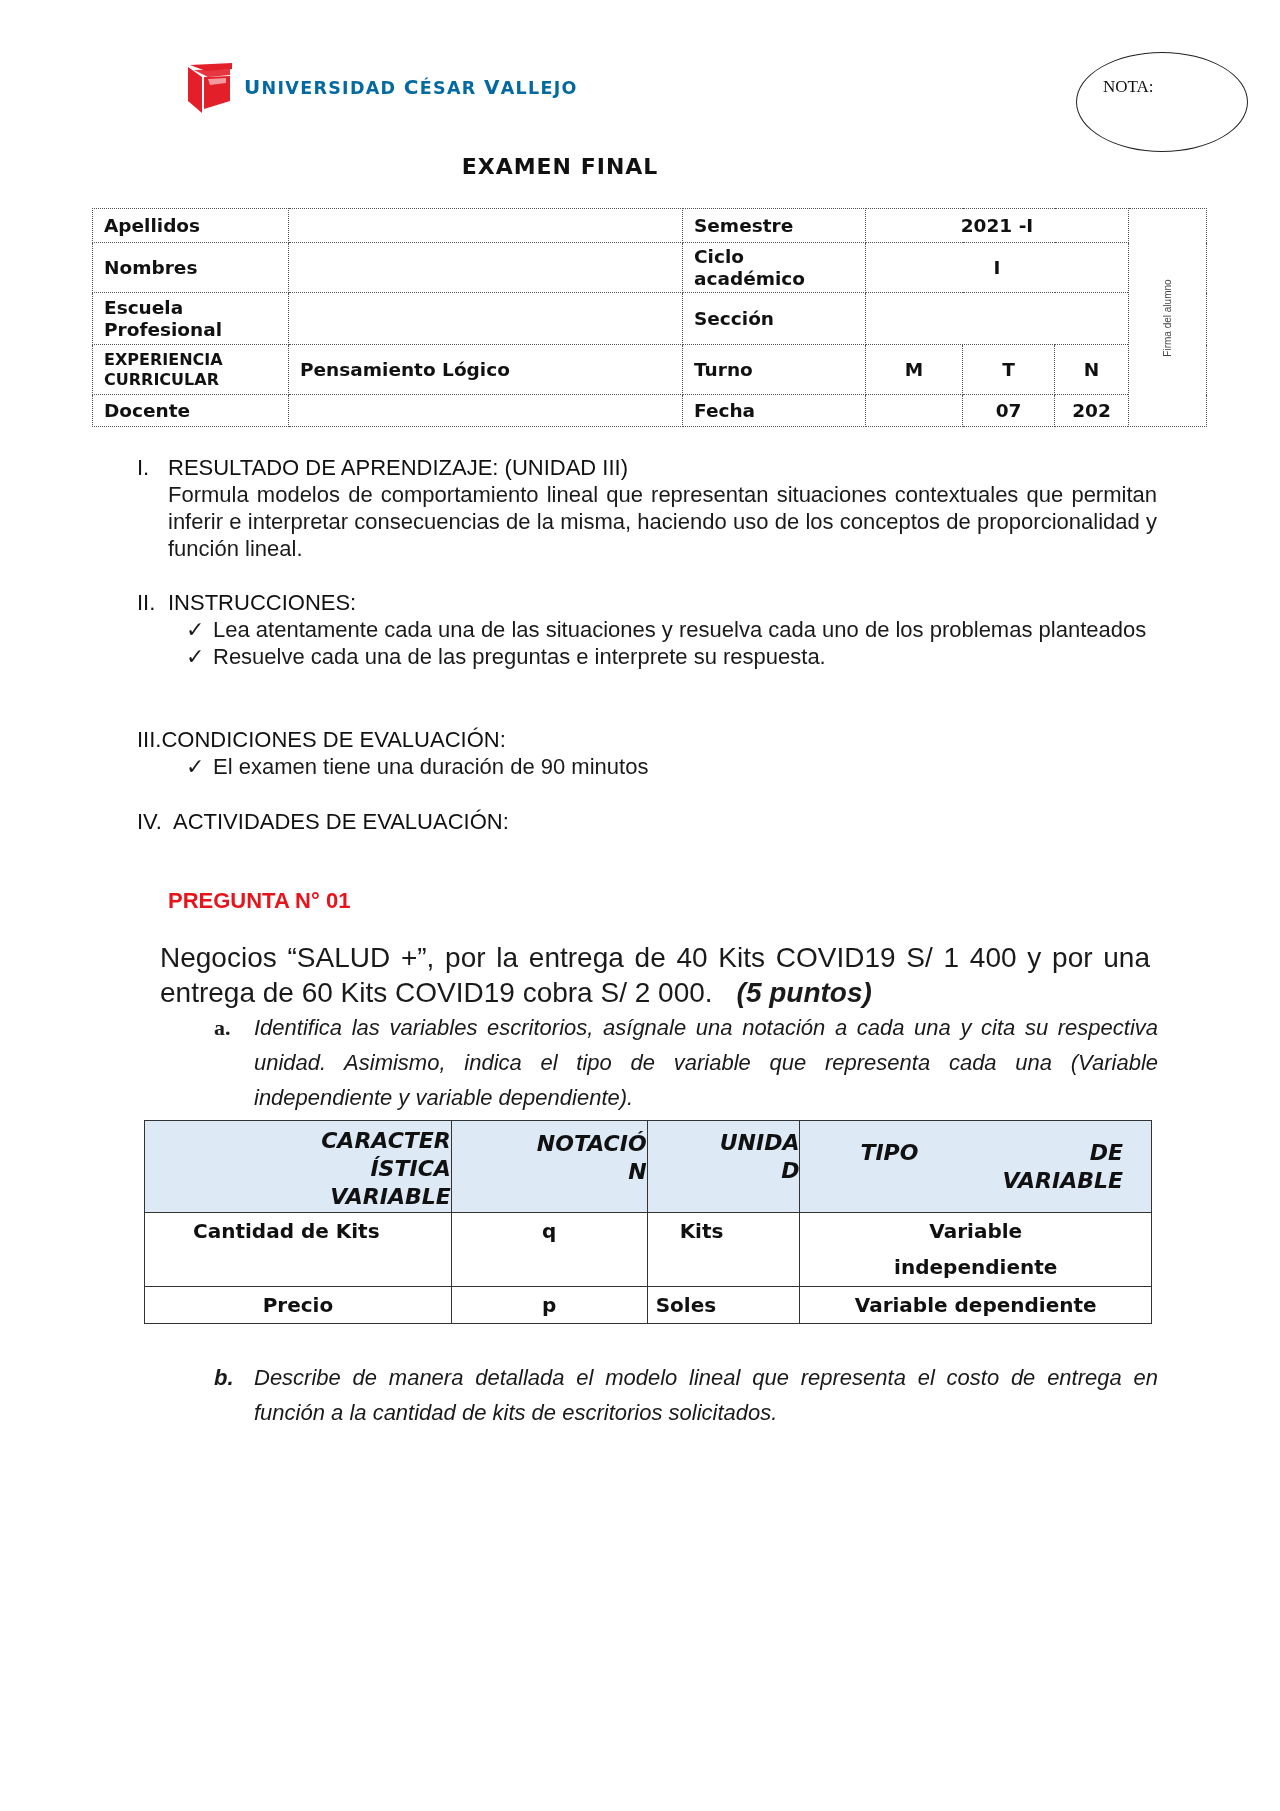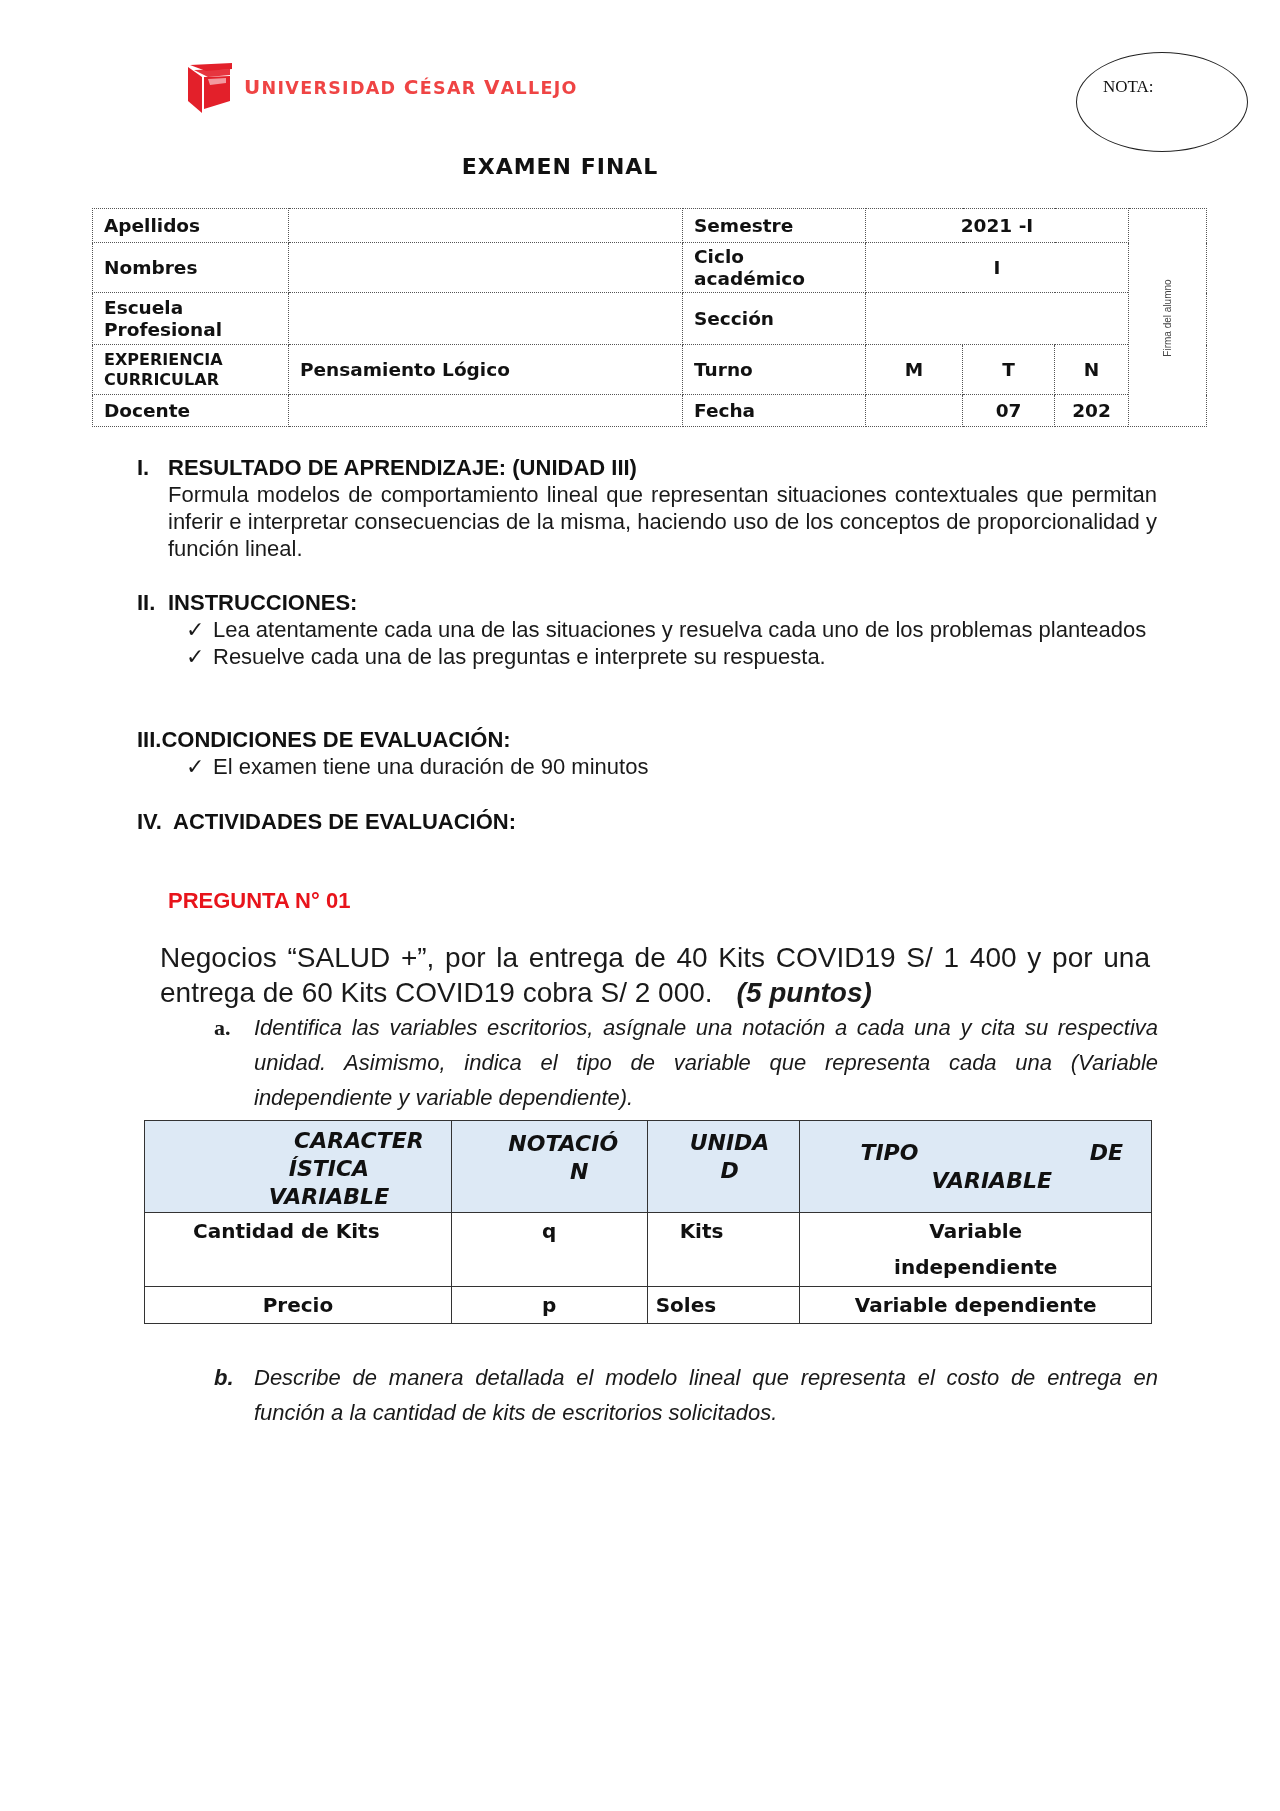--- a/index.html
+++ b/index.html
@@ -2,60 +2,60 @@
 <html><head>
 <meta charset="utf-8">
 <style>
   * { box-sizing: border-box; margin: 0; padding: 0; }
   html, body { width: 1280px; height: 1811px; background: #ffffff; }
   body { position: relative; font-family: "Liberation Sans", sans-serif; color: #1a1a1a; }
 
   
   .logo { position: absolute; left: 186px; top: 60px; height: 54px; display: flex; align-items: center; }
   .logo svg { display: block; }
-  .logo-text { margin-left: 10px; font-family: "DejaVu Sans", sans-serif; font-weight: bold; color: #ef4444; font-size: 17.5px; letter-spacing: 1.3px; }
+  .logo-text { margin-left: 10px; font-family: "DejaVu Sans", sans-serif; font-weight: bold; color: #0369a1; font-size: 17.5px; letter-spacing: 1.3px; }
   .logo-text .big { font-size: 20px; }
 
   
   .nota { position: absolute; left: 1076px; top: 52px; width: 172px; height: 100px; border: 1.6px solid #222; border-radius: 50%; }
   .nota span { position: absolute; left: 26px; top: 24px; font-family: "Liberation Serif", serif; font-weight: normal; font-size: 17px; color: #111; }
 
   .title { position: absolute; left: 0; width: 1100px; top: 154px; text-align: center; font-family: "DejaVu Sans", sans-serif; font-weight: bold; font-size: 22px; letter-spacing: 1px; color: #111; padding-left: 20px; }
 
   
   .info { position: absolute; left: 92px; top: 208px; border-collapse: collapse; font-family: "DejaVu Sans", sans-serif; font-weight: bold; font-size: 18.5px; color: #111; }
   .info td { border: 1.2px dotted #555; vertical-align: middle; padding: 0 11px; line-height: 22px; }
   .info td.small { font-size: 16px; line-height: 20px; }
   .info td.center { text-align: center; }
   .info td.firma { width: 78px; position: relative; padding: 0; }
   .firma-label { position: absolute; left: 50%; top: 50%; transform: translate(-50%, -50%) rotate(-90deg); white-space: nowrap; font-family: "Liberation Sans", sans-serif; font-weight: normal; font-size: 10px; color: #444; }
   .clip { display: block; height: 22px; overflow: hidden; }
 
   
   .sec { position: absolute; left: 137px; width: 1020px; font-size: 22px; line-height: 27px; }
-  .sec h2 { font-size: 22px; font-weight: bold; color: #111; }
+  .sec h2 { font-size: 22px; font-weight: normal; color: #111; }
   .sec h2 .num { display: inline-block; width: 31px; }
   .sec p.just { padding-left: 31px; text-align: justify; text-align-last: left; }
   .check { padding-left: 49px; position: relative; }
   .check .ck { position: absolute; left: 49px; top: 0; }
   .check .txt { padding-left: 27px; display: block; text-align: justify; }
 
   .q-title { position: absolute; left: 168px; top: 888px; color: #e8141b; font-weight: bold; font-size: 22px; }
   .q-body { position: absolute; left: 160px; top: 940px; width: 990px; font-size: 28px; line-height: 35px; text-align: justify; }
   .q-body .pts { font-weight: bold; font-style: italic; margin-left: 24px; }
 
   .item { position: absolute; left: 214px; width: 944px; font-size: 22px; line-height: 35px; font-style: italic; }
   .item .lbl { position: absolute; left: 0; top: 0; font-style: normal; font-weight: bold; font-family: "Liberation Serif", serif; font-size: 22px; }
   .item .lbl.it { font-style: italic; font-family: "Liberation Sans", sans-serif; }
   .item .txt { display: block; padding-left: 40px; text-align: justify; }
 
   
   .vt { position: absolute; left: 144px; top: 1120px; width: 1008px; border-collapse: collapse; }
   .vt th, .vt td { border: 1.6px solid #333; }
-  .vt th { background: #dde9f5; font-family: "DejaVu Sans", sans-serif; font-style: italic; font-weight: bold; font-size: 22px; line-height: 28px; color: #111; text-align: center; vertical-align: top; padding: 6px 0 0 0; height: 92px; }
+  .vt th { background: #dde9f5; font-family: "DejaVu Sans", sans-serif; font-style: italic; font-weight: bold; font-size: 22px; line-height: 28px; color: #111; text-align: right; vertical-align: top; padding: 6px 0 0 0; height: 92px; }
   .vt td { font-family: "DejaVu Sans", sans-serif; font-weight: bold; font-size: 20px; line-height: 36px; color: #111; vertical-align: top; }
 </style>
 </head>
 <body>
 
 <div class="logo">
   <svg width="48" height="52" viewBox="0 0 48 52">
     <path d="M2 6 L2 40 L16 52 L16 16 Z" fill="#e3202a"></path>
     <path d="M4 4 L46 2 L46 8 L20 10 Z" fill="#e3202a"></path>
     <path d="M8 9 L44 8 L44 14 L22 16 Z" fill="#e3202a" opacity="0.9"></path>

